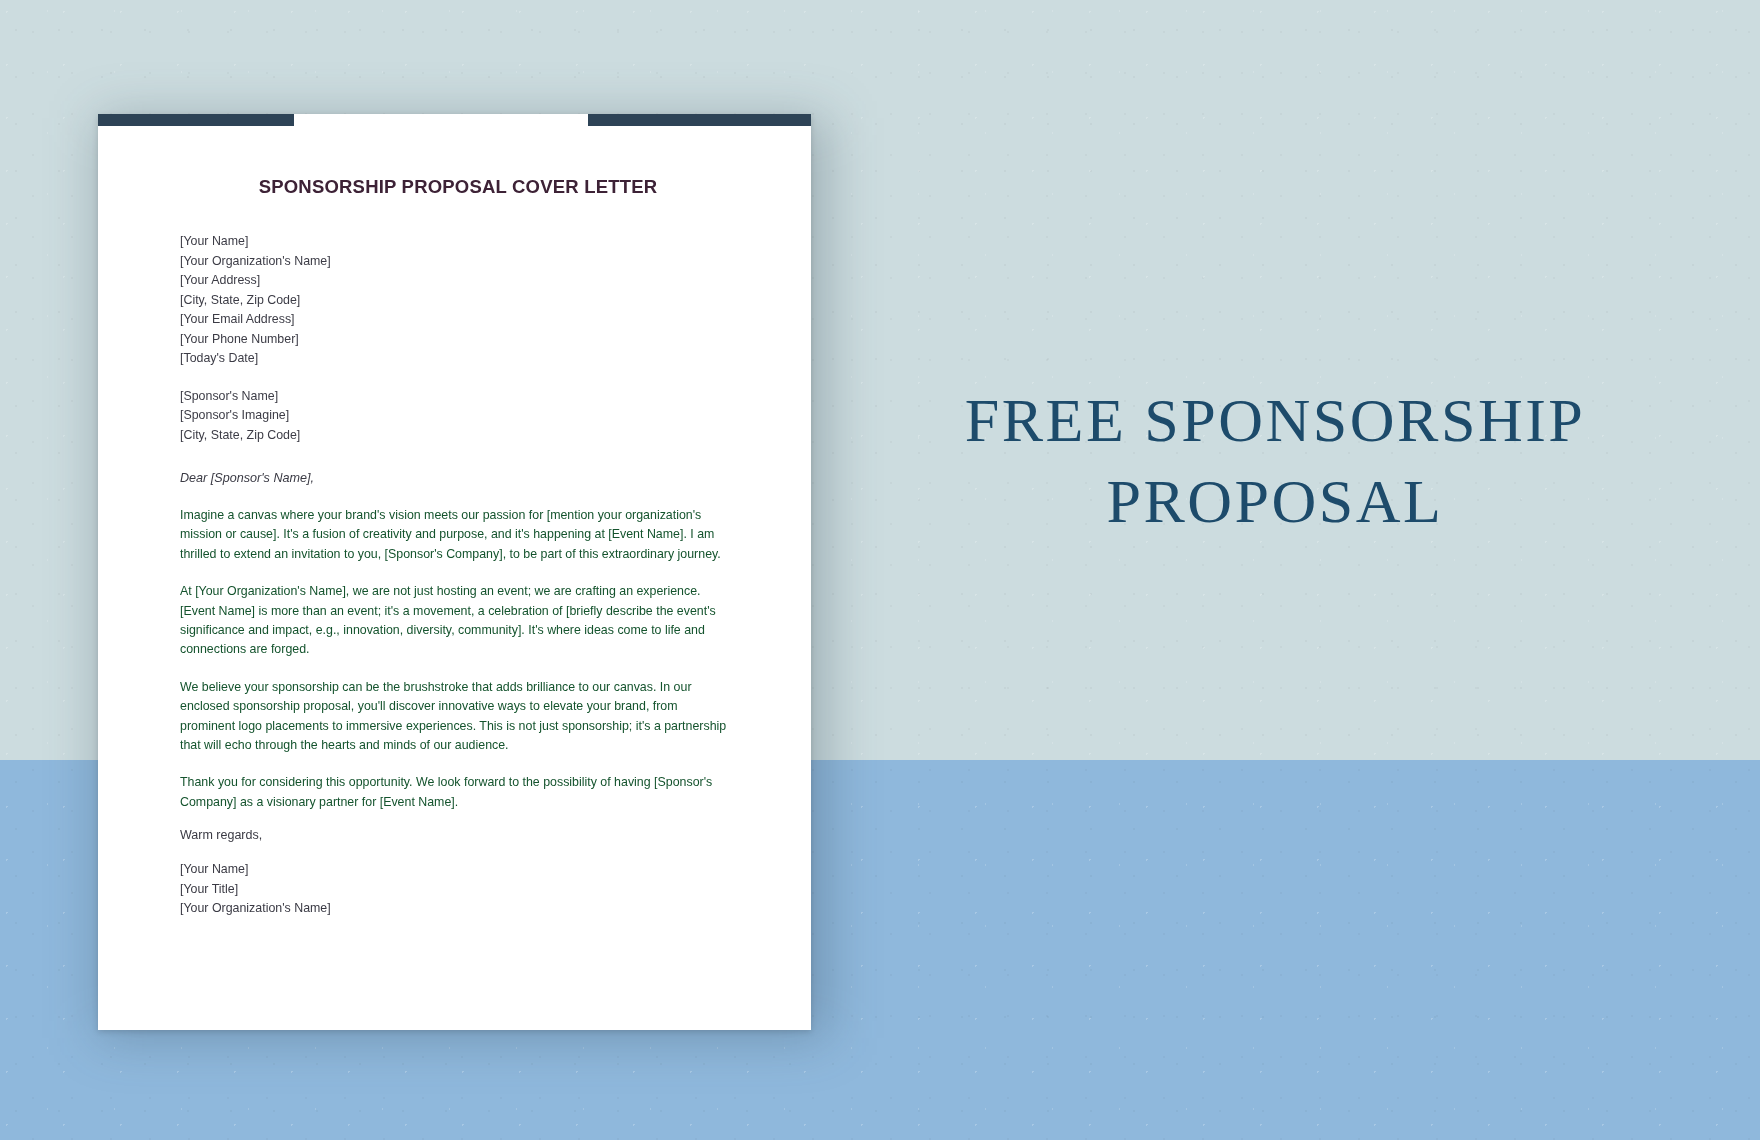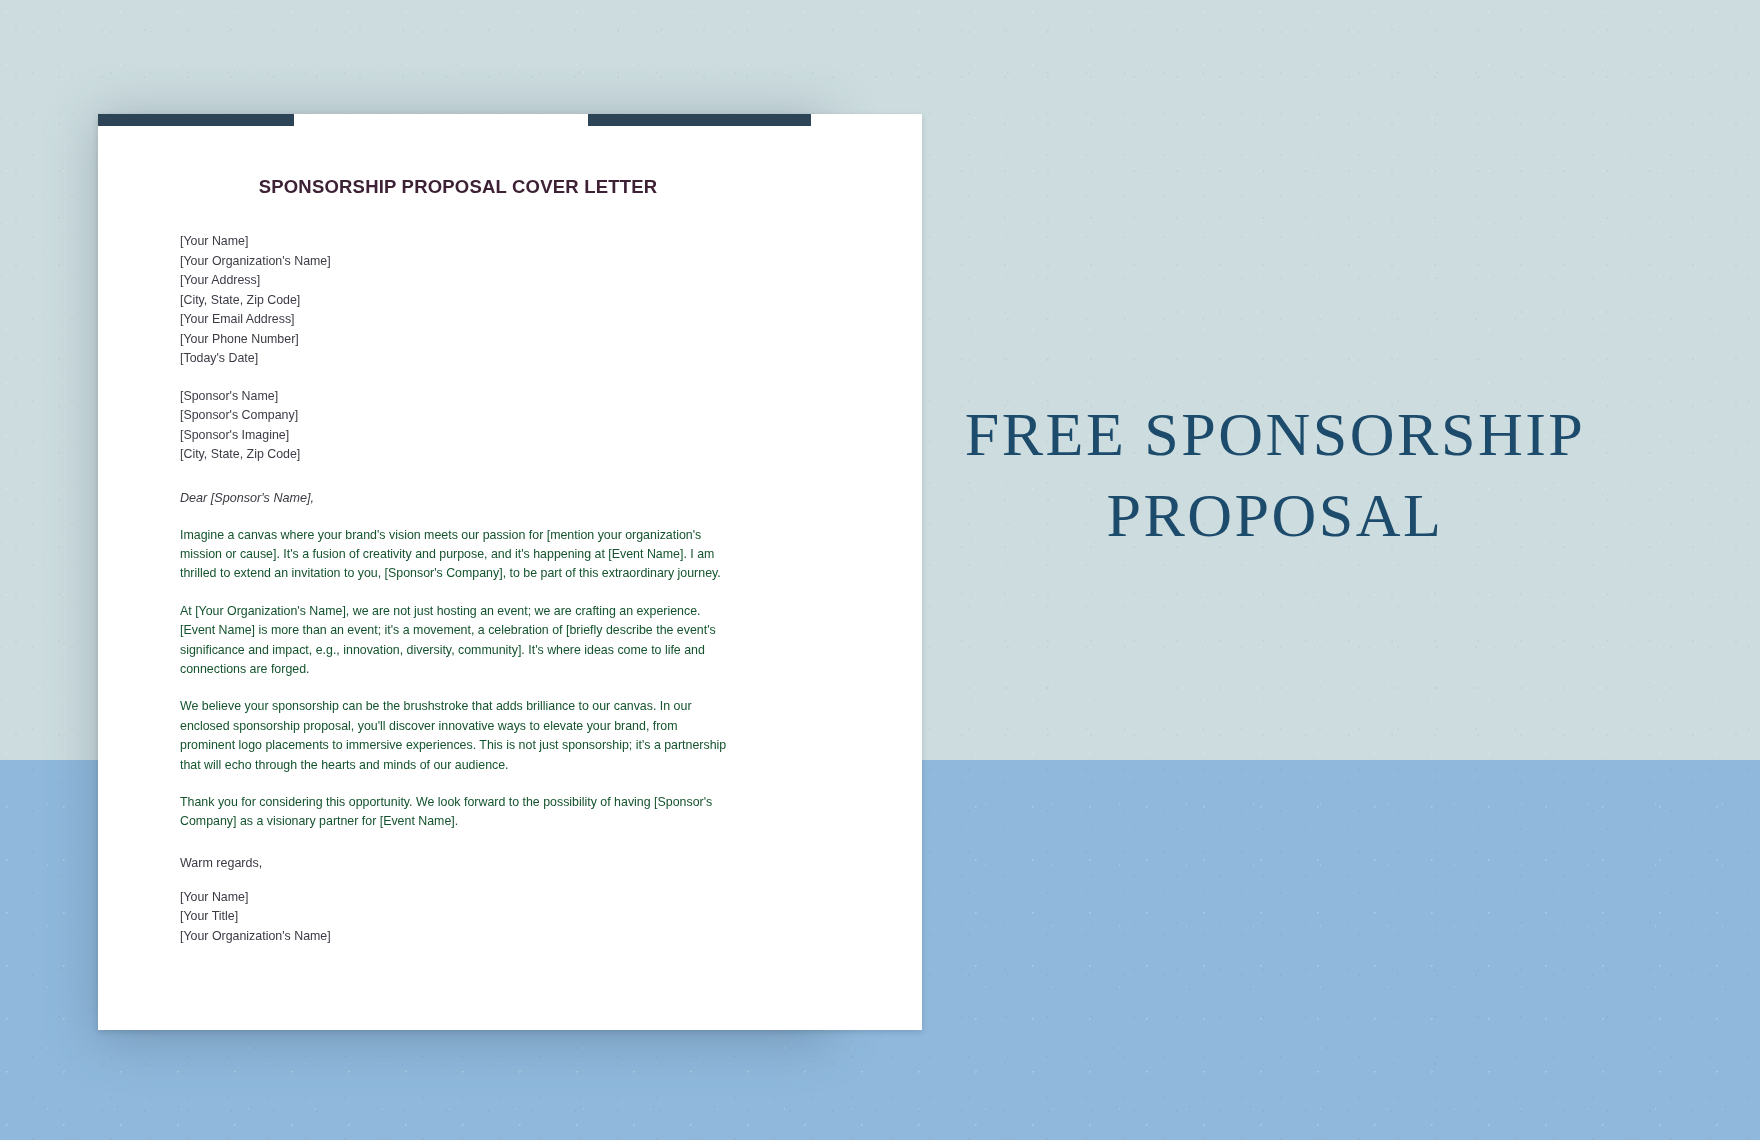--- a/index.html
+++ b/index.html
@@ -46,21 +46,21 @@
       radial-gradient(circle at 71% 18%, rgba(255,255,255,0.18) 0 1px, transparent 1px),
       radial-gradient(circle at 84% 78%, rgba(0,0,0,0.03) 0 1px, transparent 1px);
     background-size: 57px 53px, 43px 47px, 67px 61px, 39px 41px;
     pointer-events: none;
   }
 
   
   .promo {
     position: absolute;
     left: 880px;
-    top: 394px;
+    top: 380px;
     width: 790px;
     text-align: center;
     font-family: "Liberation Serif", serif;
     color: #1d4b6b;
     font-size: 62px;
     line-height: 1.30;
     letter-spacing: 2.5px;
     font-weight: 400;
   }
   .promo-line { display: block; white-space: nowrap; }
@@ -72,21 +72,21 @@
     top: 118px;
     width: 730px;
     height: 920px;
     background: rgba(40, 60, 75, 0.28);
     filter: blur(26px);
   }
   .sheet {
     position: absolute;
     left: 98px;
     top: 114px;
-    width: 824px;
+    width: 713px;
     height: 916px;
     background: #ffffff;
     box-shadow: 0 2px 6px rgba(0,0,0,0.14);
     overflow: hidden;
   }
   
   .bar {
     position: absolute;
     top: 0;
     height: 12px;
@@ -132,21 +132,21 @@
   p.para {
     font-size: 12.4px;
     line-height: 19.4px;
     margin: 18px 0 0 0;
     text-align: left;
     color: #14532d;
   }
 
   .signoff {
     font-size: 12.5px;
-    margin-top: 24px;
+    margin-top: 16px;
   }
   .sig-block {
     margin-top: 18px;
     font-size: 12.4px;
     line-height: 19.5px;
   }
   .sig-block .ln { display: block; white-space: nowrap; }
 </style>
 </head>
 <body>
@@ -172,21 +172,20 @@
         <span class="ln">[City, State, Zip Code]</span>
         <span class="ln">[Your Email Address]</span>
         <span class="ln">[Your Phone Number]</span>
         <span class="ln">[Today's Date]</span>
       </div>
 
       <div class="gap-sm"></div>
 
       <div class="block">
         <span class="ln">[Sponsor's Name]</span>
-        <span class="ln">[Sponsor's Company]</span>
         <span class="ln">[Sponsor's Imagine]</span>
         <span class="ln">[City, State, Zip Code]</span>
       </div>
 
       <div class="salutation">Dear [Sponsor's Name],</div>
 
       <p class="para">Imagine a canvas where your brand's vision meets our passion for [mention your organization's mission or cause]. It's a fusion of creativity and purpose, and it's happening at [Event Name]. I am thrilled to extend an invitation to you, [Sponsor's Company], to be part of this extraordinary journey.</p>
       <p class="para">At [Your Organization's Name], we are not just hosting an event; we are crafting an experience. [Event Name] is more than an event; it's a movement, a celebration of [briefly describe the event's significance and impact, e.g., innovation, diversity, community].  It's where ideas come to life and connections are forged.</p>
       <p class="para">We believe your sponsorship can be the brushstroke that adds brilliance to our canvas. In our enclosed sponsorship proposal, you'll discover innovative ways to elevate your brand, from prominent logo placements to immersive experiences. This is not just sponsorship; it's a partnership that will echo through the hearts and minds of our audience.</p>
       <p class="para">Thank you for considering this opportunity.  We look forward to the possibility of having [Sponsor's Company] as a visionary partner for [Event Name].</p>

